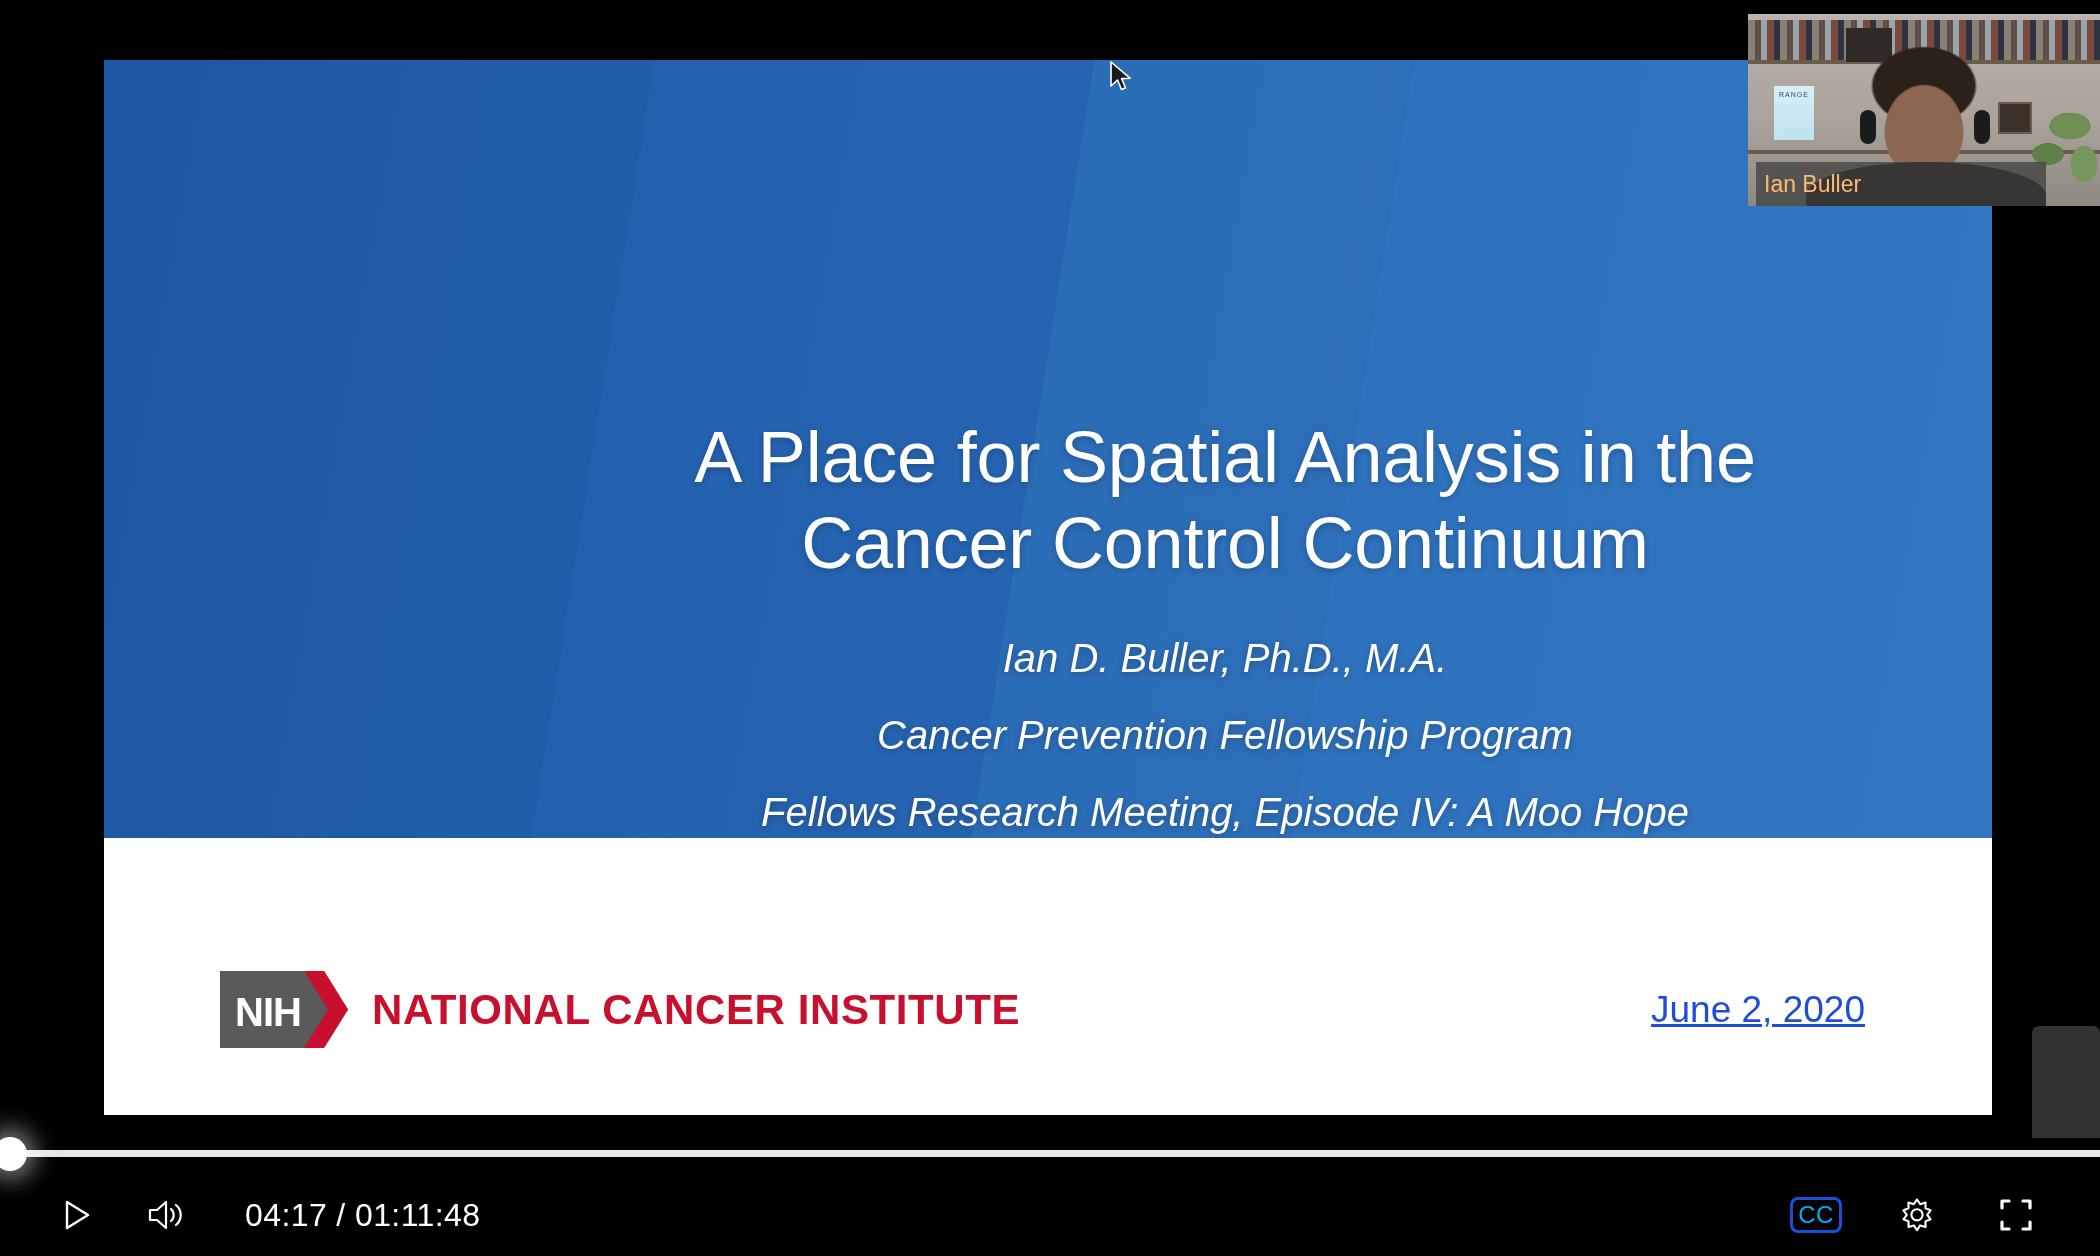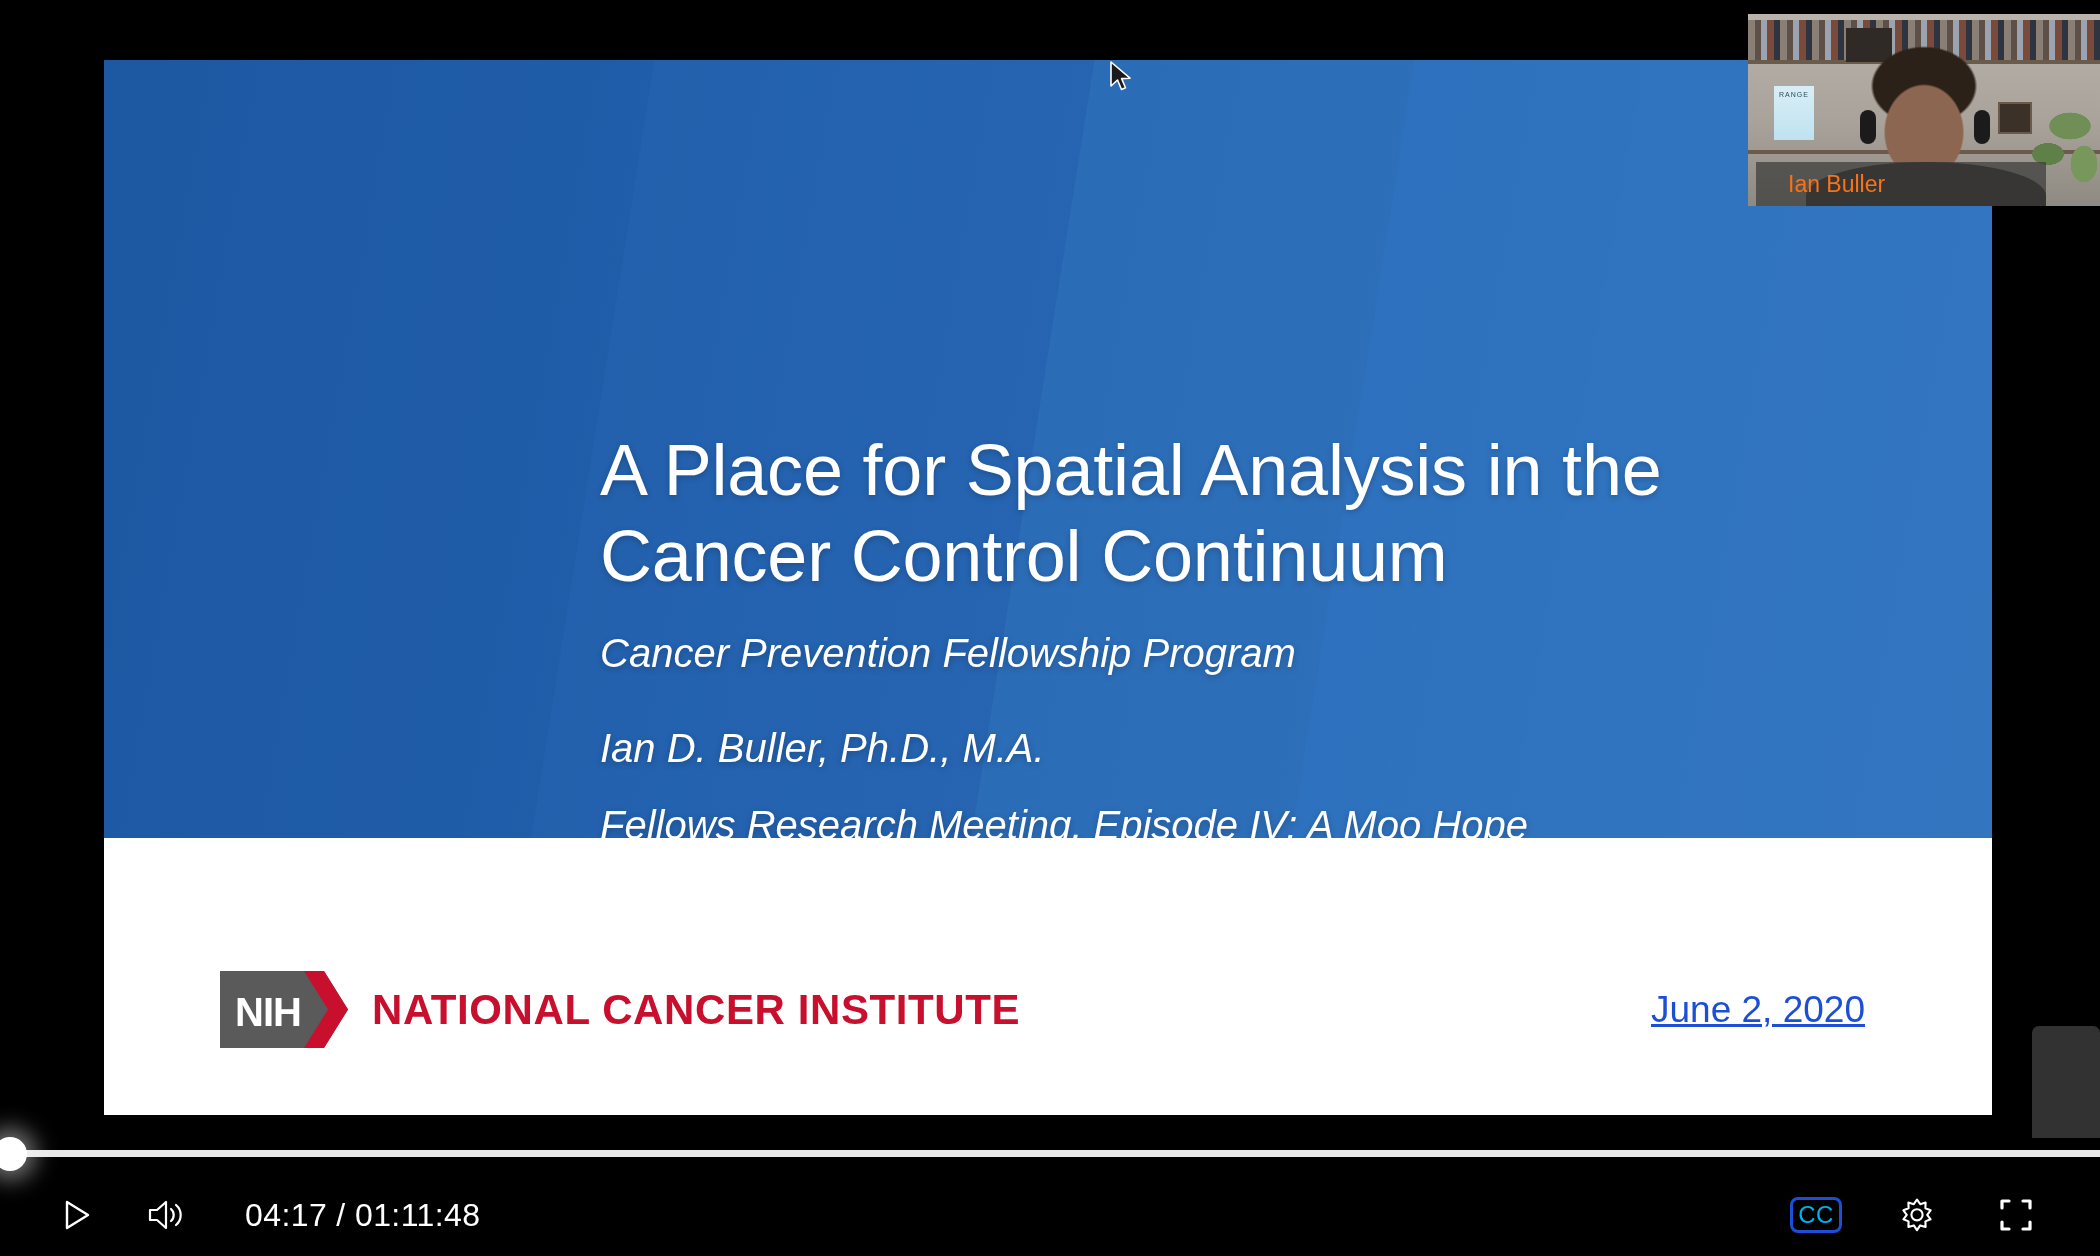--- a/index.html
+++ b/index.html
@@ -71,23 +71,23 @@
     left: 0;
     top: 0;
     width: 100%;
     height: 100%;
     background: linear-gradient(100deg, rgba(10,60,120,0.22) 0%, rgba(10,60,120,0.05) 34%, rgba(255,255,255,0.015) 62%, rgba(255,255,255,0.045) 100%);
   }
 
   #slide-text {
     position: absolute;
     right: 142px;
-    top: 13px;
+    top: 0;
     width: 1250px;
-    text-align: left;
+    text-align: center;
     color: #ffffff;
   }
 
   #slide-title {
     margin-top: 355px;
     font-size: 72px;
     line-height: 1.19;
     font-weight: 400;
     letter-spacing: -0.2px;
     text-shadow: 0 2px 6px rgba(0,0,0,0.22);
@@ -247,23 +247,23 @@
     position: absolute;
     left: 8px;
     bottom: 0;
     width: 290px;
     height: 44px;
     background: rgba(60,60,58,0.72);
     display: flex;
     align-items: center;
   }
   #tile-name {
-    color: #f97316;
+    color: #fdba74;
     font-size: 23px;
-    padding-left: 32px;
+    padding-left: 8px;
     white-space: nowrap;
   }
 
   
   #overflow-panel {
     position: absolute;
     left: 2032px;
     top: 1026px;
     width: 68px;
     height: 163px;
@@ -391,22 +391,22 @@
       <div class="band band-a"></div>
       <div class="band band-b"></div>
       <div class="band band-c"></div>
       <div class="band-shade"></div>
 
       <div id="slide-text">
         <div id="slide-title">
           <span class="t-line">A Place for Spatial Analysis in the</span>
           <span class="t-line">Cancer Control Continuum</span>
         </div>
+        <div class="sub" id="sub-1">Ian D. Buller, Ph.D., M.A.</div>
         <div class="sub" id="sub-2">Cancer Prevention Fellowship Program</div>
-        <div class="sub" id="sub-1">Ian D. Buller, Ph.D., M.A.</div>
         <div class="sub" id="sub-3">Fellows Research Meeting, Episode IV: A Moo Hope</div>
       </div>
     </div>
 
     <div id="slide-footer">
       <div id="nci-logo">
         <svg id="nih-mark" viewBox="0 0 128 77">
           <polygon points="0,0 104,0 128,38.5 104,77 0,77" fill="#5a5a5a"></polygon>
           <path d="M104,0 L128,38.5 L104,77 L84,77 L108,38.5 L84,0 Z" fill="#c8102e"></path>
           <text x="48" y="55" text-anchor="middle" fill="#ffffff" font-family="Liberation Sans, sans-serif" font-size="40" font-weight="bold" letter-spacing="-1">NIH</text>

